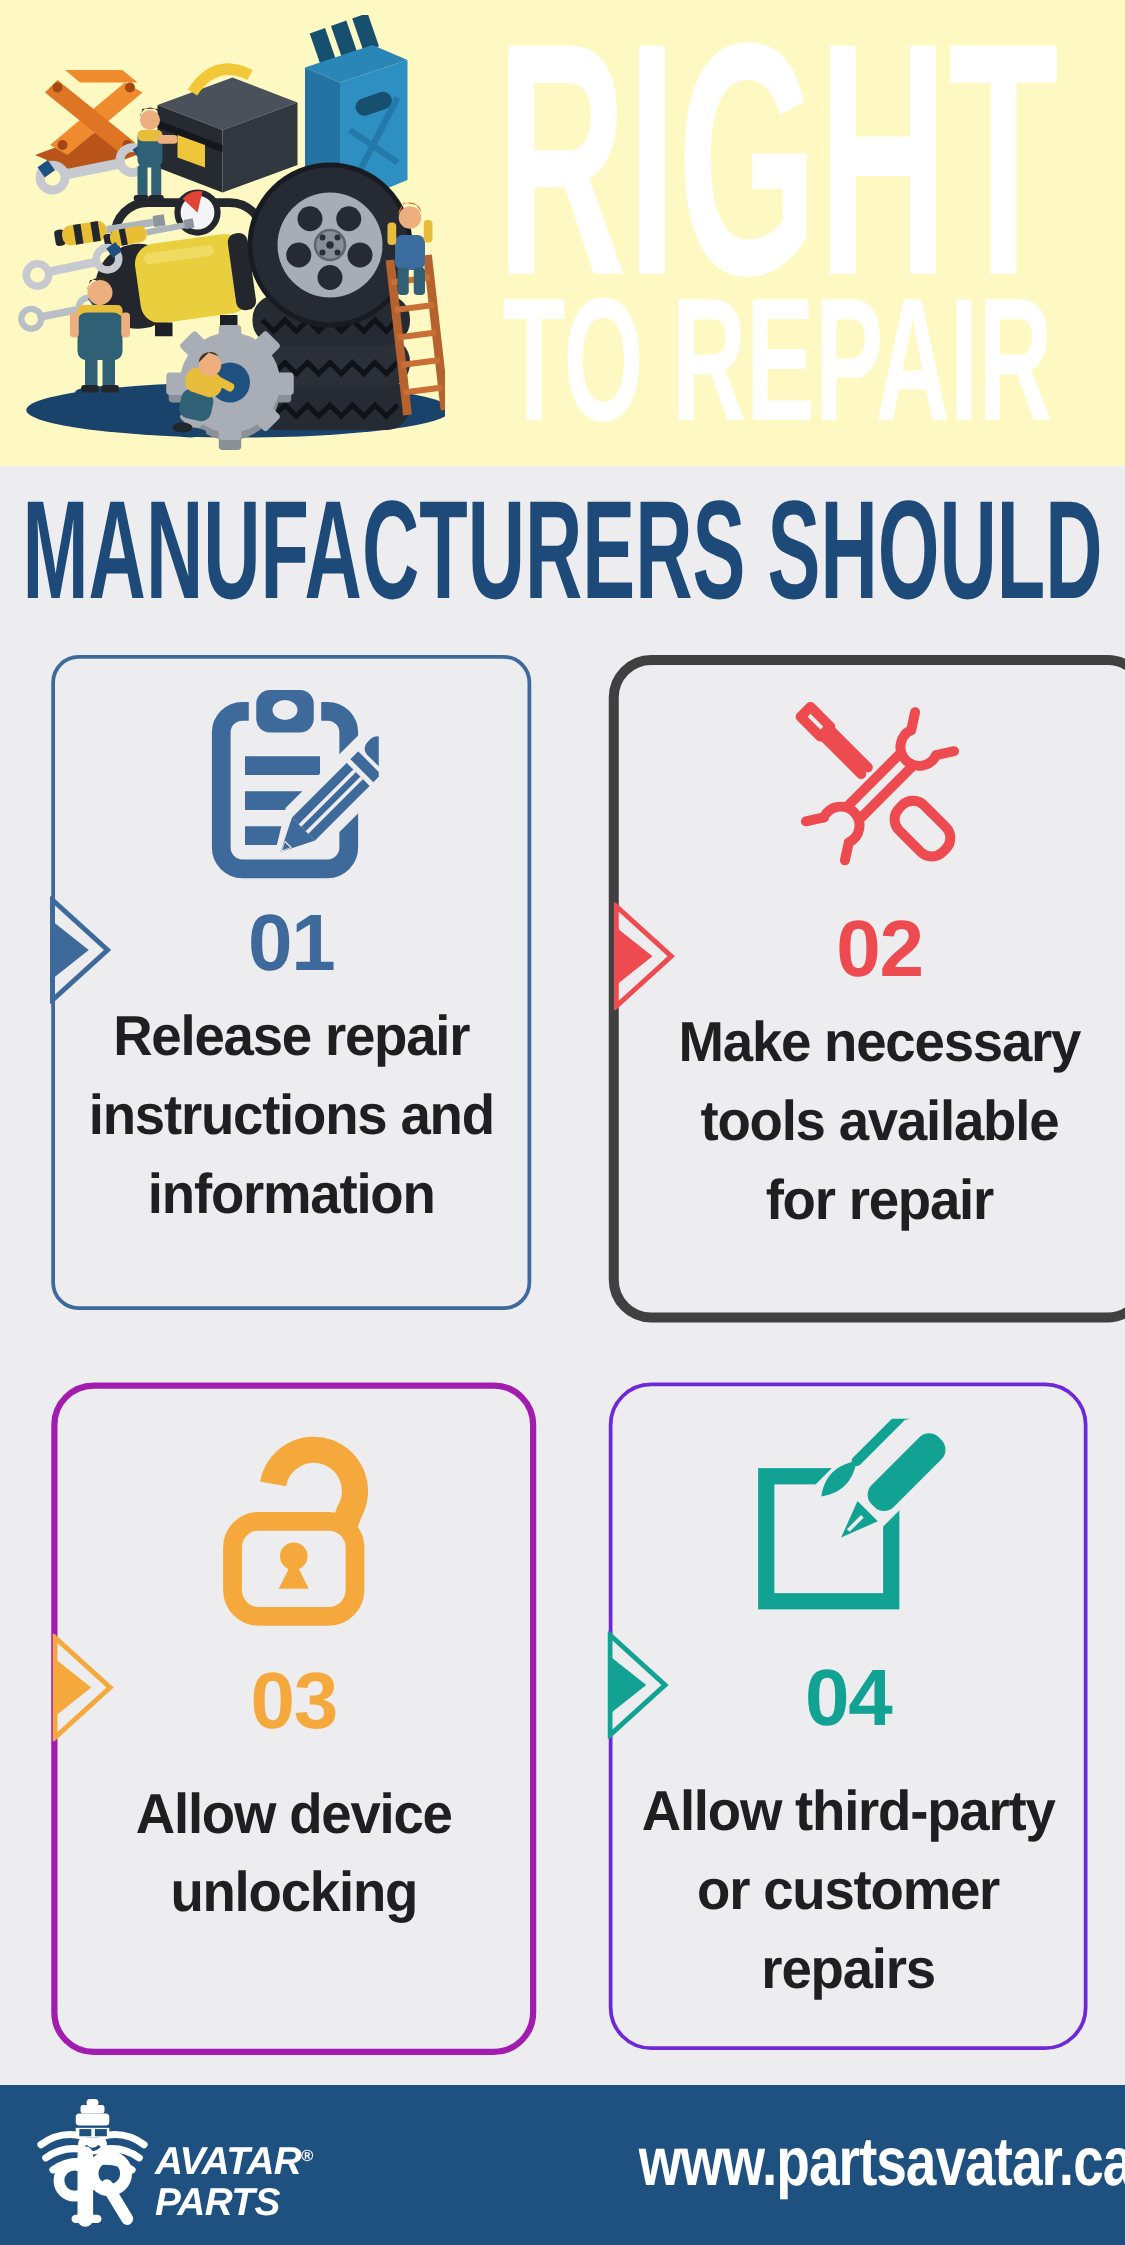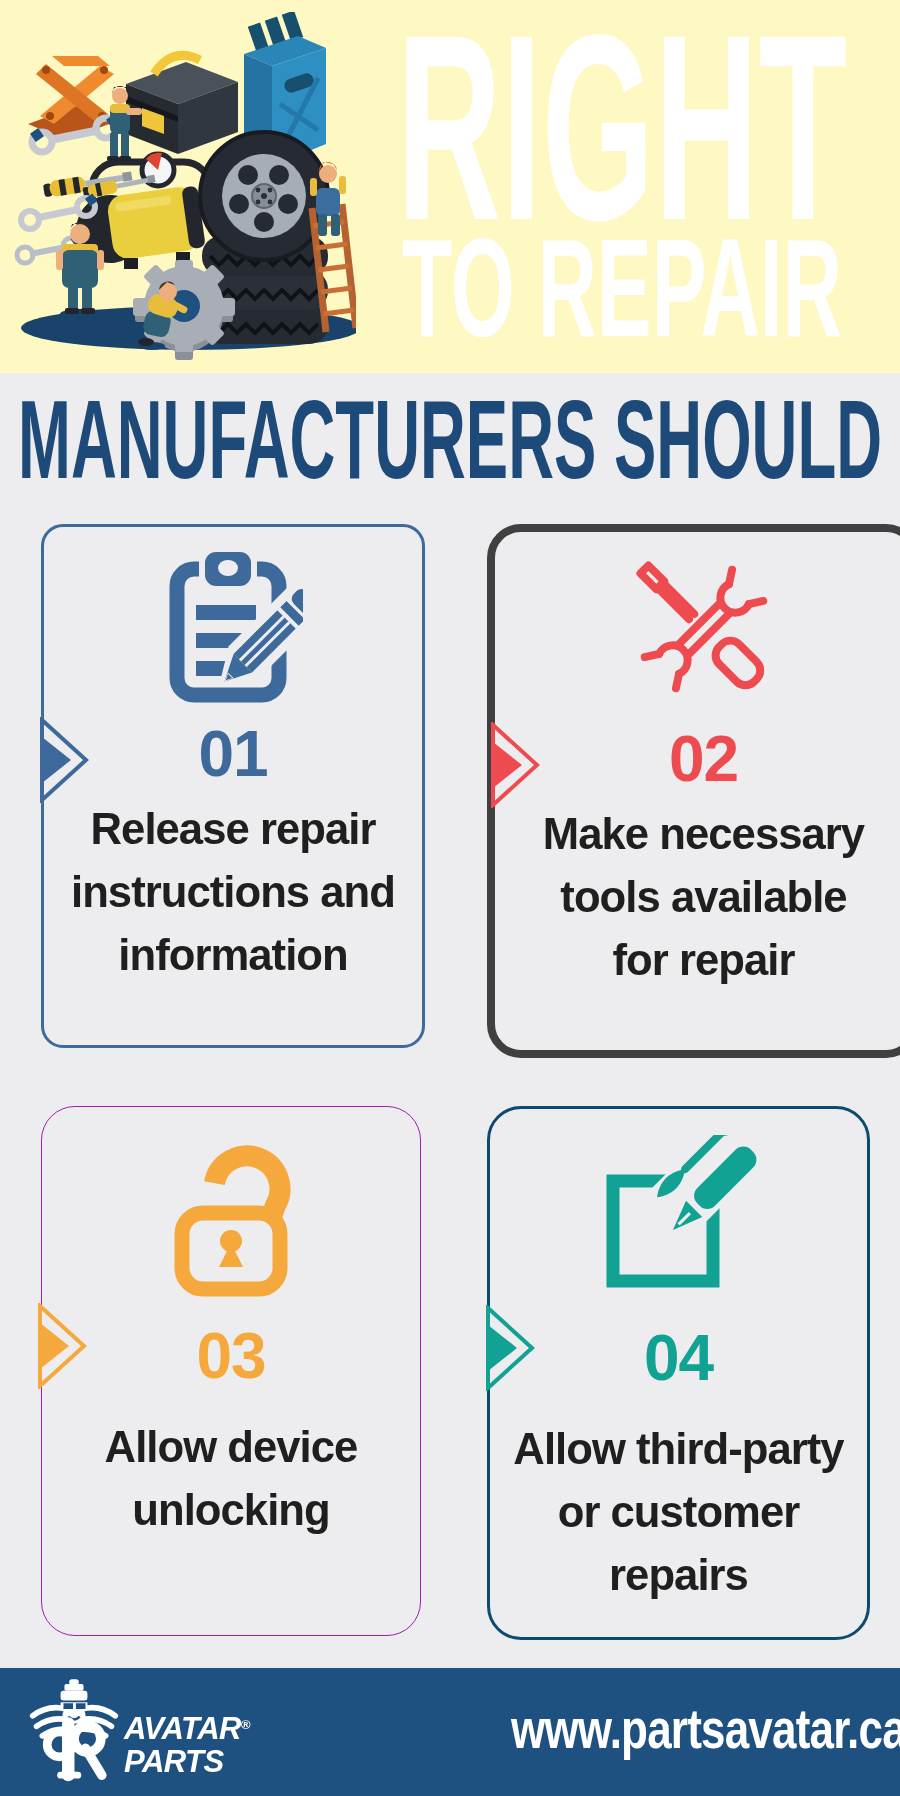--- a/index.html
+++ b/index.html
@@ -14,22 +14,22 @@
   .illu{left:6px;top:12px;}
   .headline-svg{left:340px;top:14px;}
   .headline-svg text{fill:#FFFFFF;font-family:"Liberation Sans",sans-serif;font-weight:bold;}
   
   .heading-svg{left:0px;top:378px;}
   .heading-svg text{fill:#1D4A78;font-family:"Liberation Sans",sans-serif;font-weight:bold;}
   
   .card{border-radius:34px;background:transparent;}
   .card.c1{border:3px solid #3D699B;}
   .card.c2{border:8px solid #404040;padding-left:40px;}
-  .card.c3{border:1px solid #a21caf;text-decoration:underline;}
-  .card.c4{border:3px solid #0c4a6e;}
+  .card.c3{border:5px solid #a21caf;text-decoration:underline;}
+  .card.c4{border:3px solid #6d28d9;}
   .card .icon{position:absolute;left:50%;transform:translateX(-50%);}
   .card .num{
     position:absolute;left:0;width:100%;text-align:center;
     font-weight:bold;font-size:64px;line-height:66px;letter-spacing:-1px;
   }
   .c1 .num{color:#3D699B;} .c2 .num{color:#ED4B4F;}
   .c3 .num{color:#F5A93D;} .c4 .num{color:#12A294;}
   .card .lines{
     position:absolute;left:0;width:100%;text-align:center;
     font-weight:bold;font-size:45px;line-height:63px;letter-spacing:-1px;

